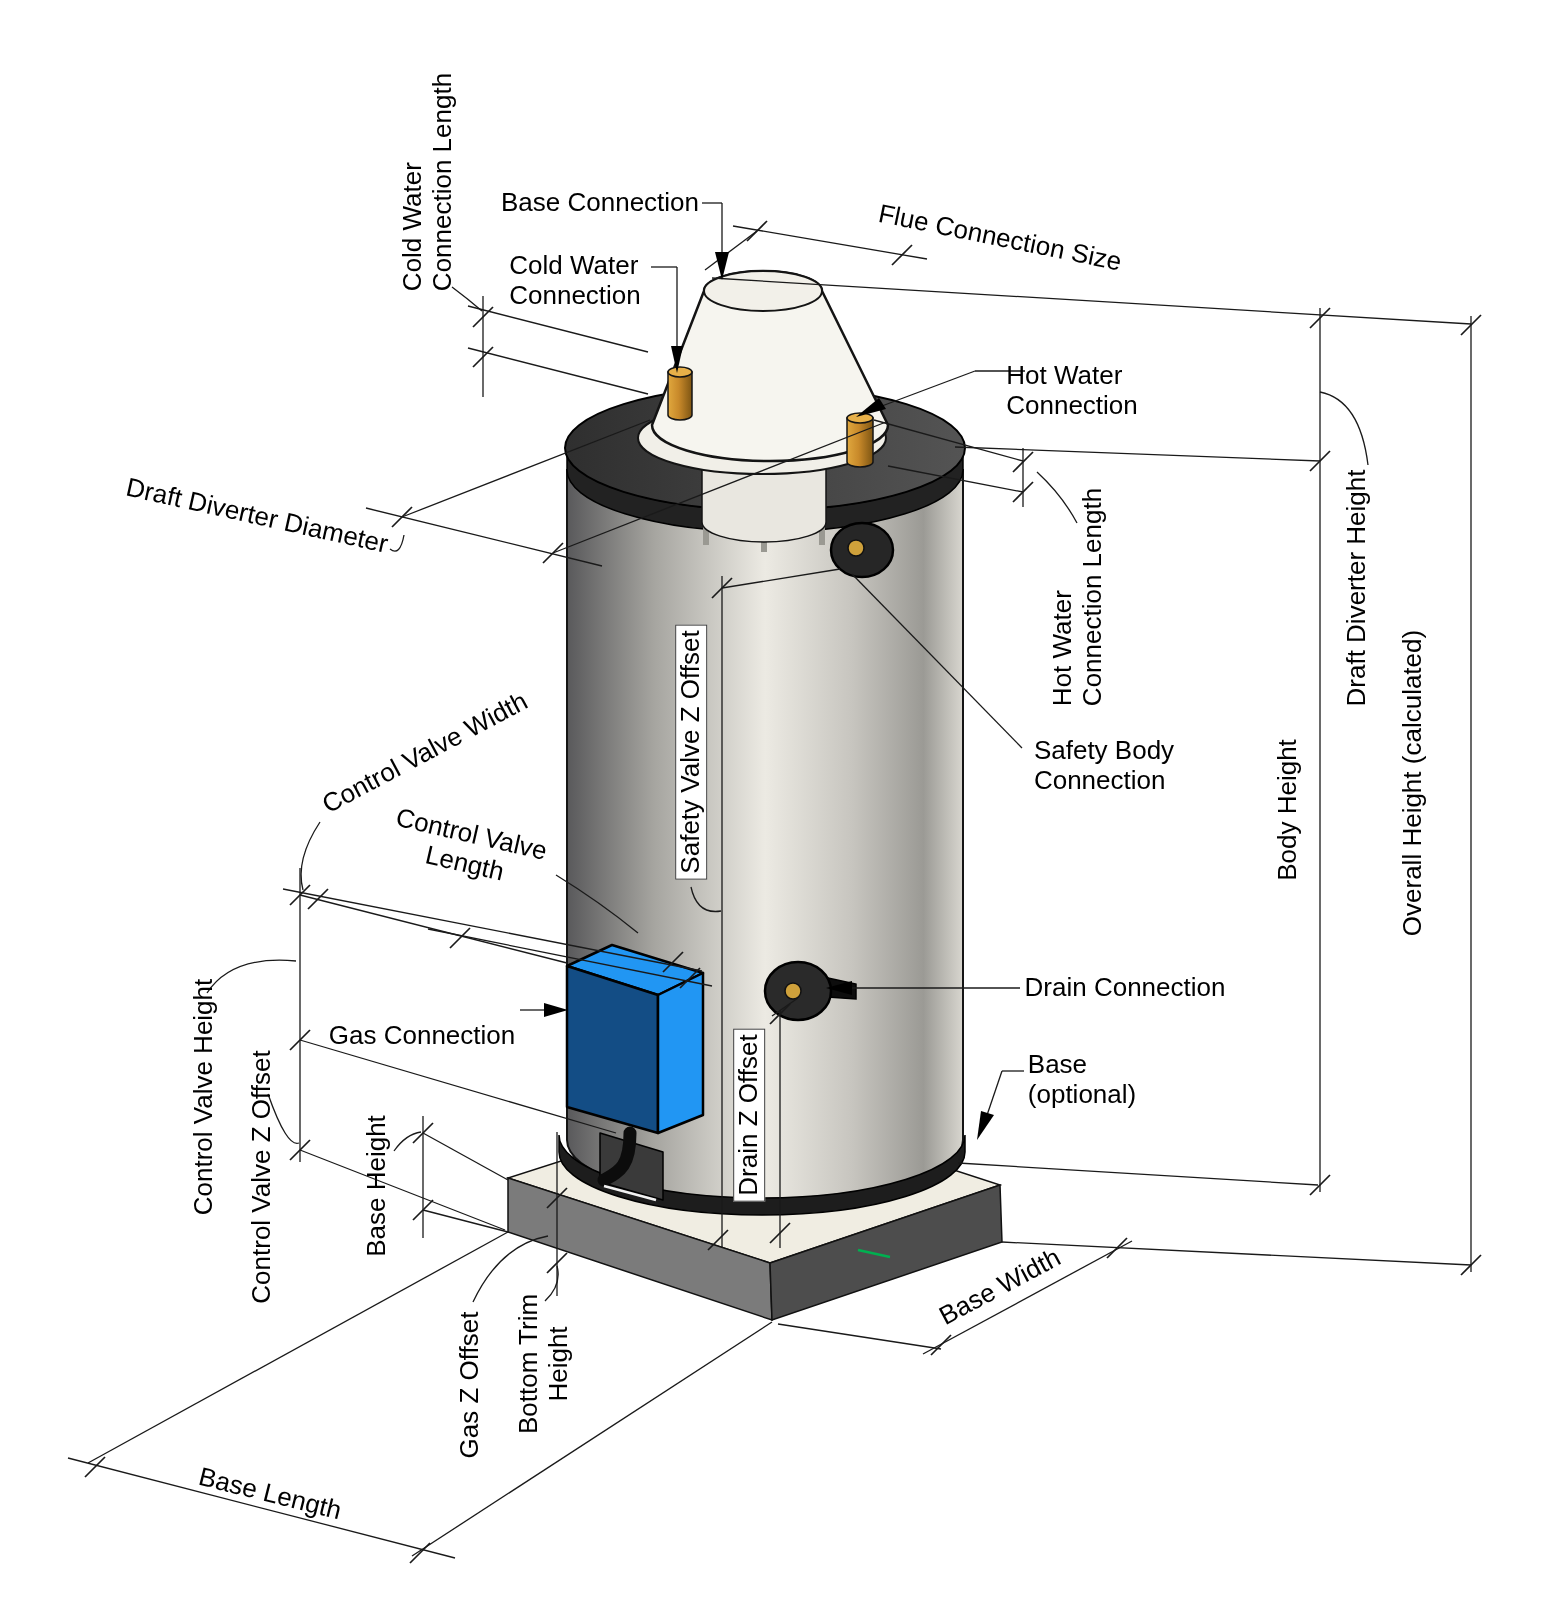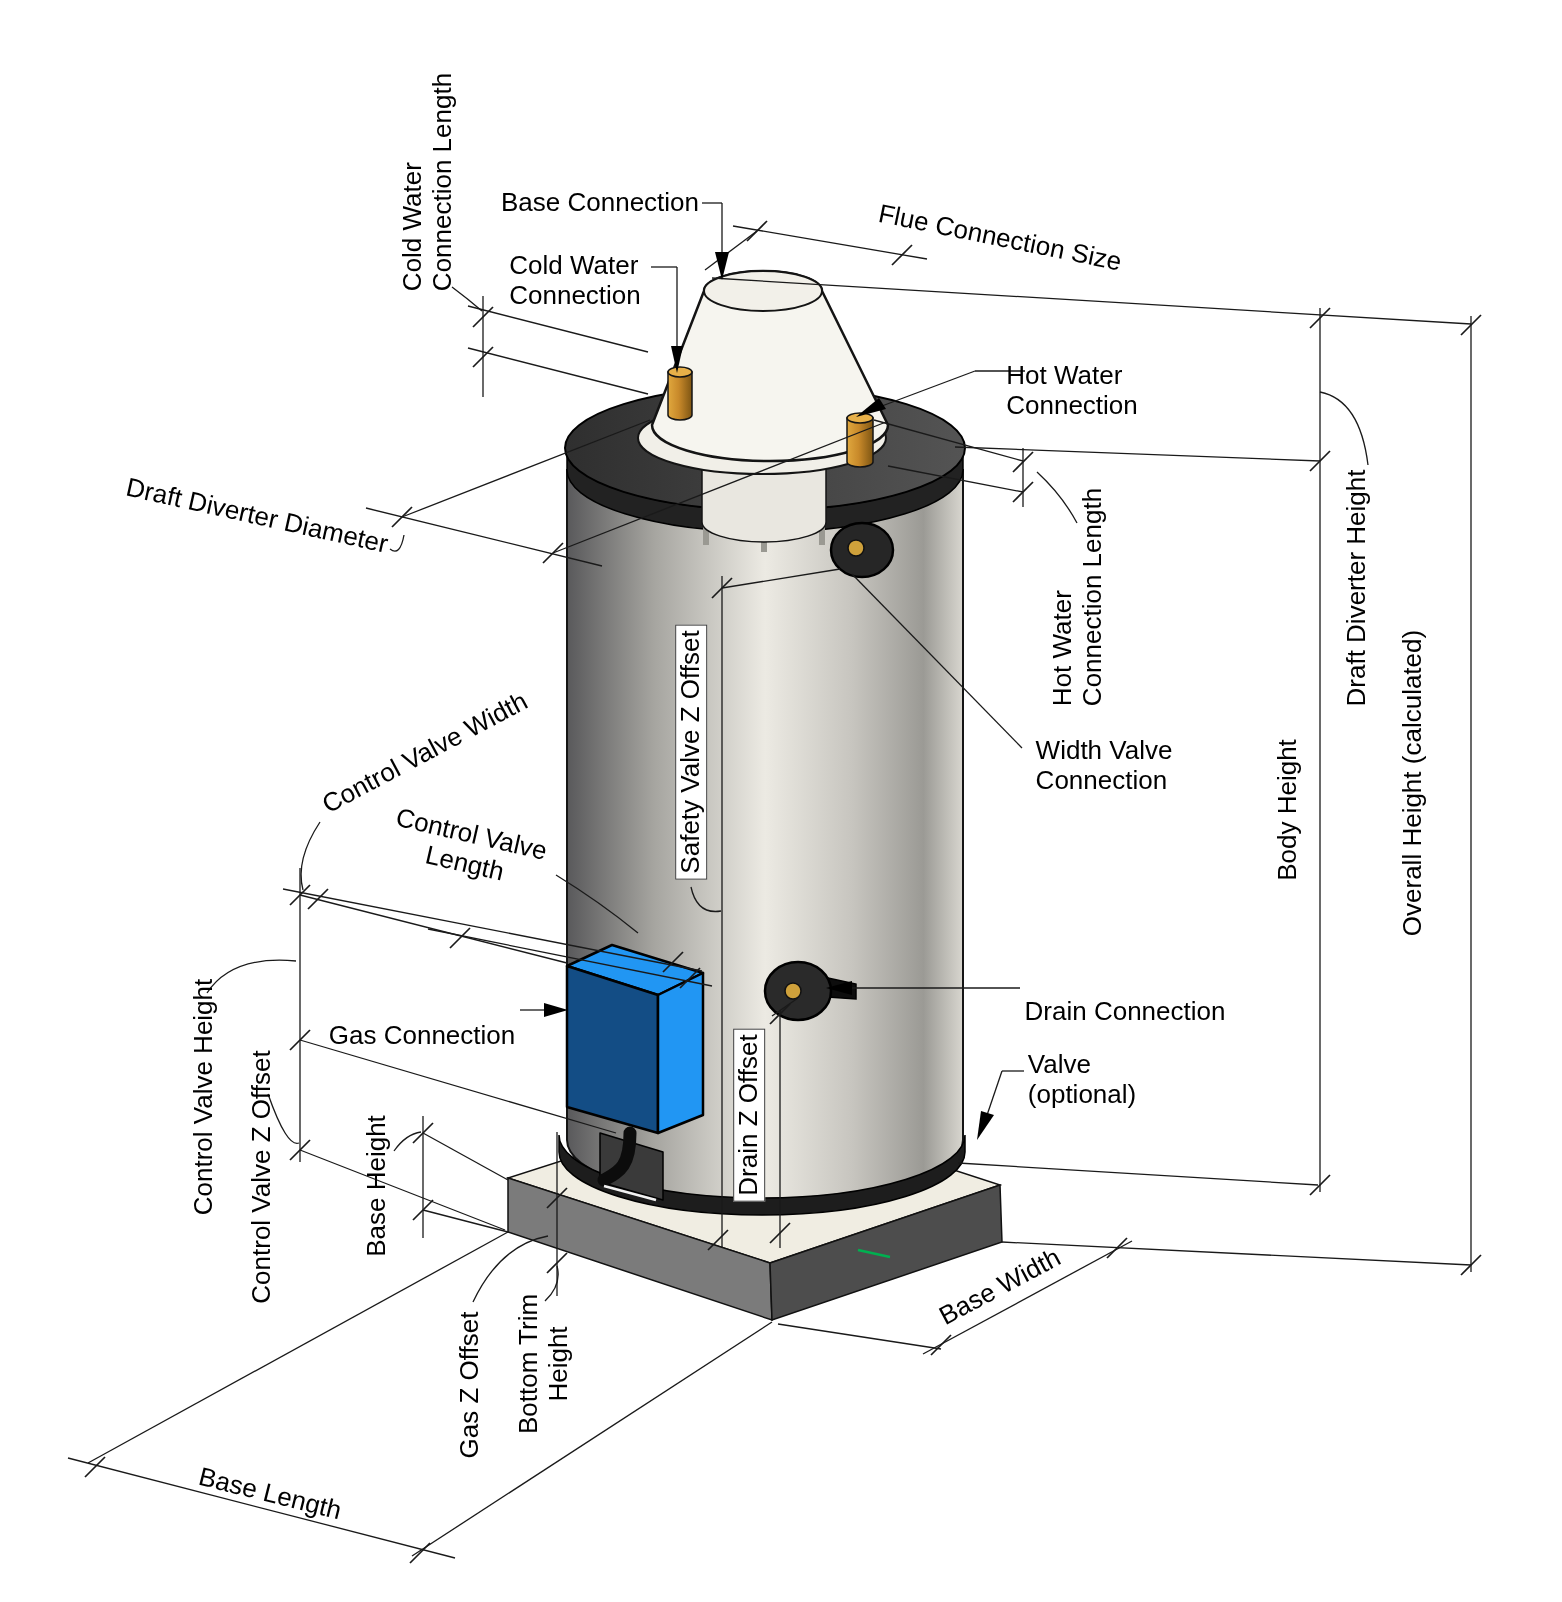--- a/index.html
+++ b/index.html
@@ -246,21 +246,21 @@
   </div>
 
   <div class="lbl" style="left:257px;top:516px;--r:12.5deg">Draft Diverter Diameter</div>
 
   <div class="lbl" style="left:1078px;top:597px;--r:-90deg">
     <span class="ln">Hot Water</span>
     <span class="ln">Connection Length</span>
   </div>
 
   <div class="lbl" style="left:1104px;top:766px">
-    <span class="ln">Width Valve</span>
+    <span class="ln">Safety Body</span>
     <span class="ln">Connection</span>
   </div>
 
   <div class="lbl" style="left:1288px;top:810px;--r:-90deg">Body Height</div>
 
   <div class="lbl" style="left:1357px;top:588px;--r:-90deg">Draft Diverter Height</div>
 
   <div class="lbl" style="left:1413px;top:783px;--r:-90deg">Overall Height (calculated)</div>
 
   <div class="lbl box" style="left:691px;top:752px;--r:-90deg">Safety Valve Z Offset</div>
@@ -287,19 +287,19 @@
   <div class="lbl ctr" style="left:544px;top:1364px;--r:-90deg">
     <span class="ln">Bottom Trim</span>
     <span class="ln">Height</span>
   </div>
 
   <div class="lbl" style="left:270px;top:1494px;--r:14deg">Base Length</div>
 
   <div class="lbl" style="left:1000px;top:1287px;--r:-28deg">Base Width</div>
 
   <div class="lbl" style="left:1082px;top:1080px">
-    <span class="ln">Valve</span>
+    <span class="ln">Base</span>
     <span class="ln">(optional)</span>
   </div>
 
-  <div class="lbl" style="left:1125px;top:1012px">Drain Connection</div>
+  <div class="lbl" style="left:1125px;top:988px">Drain Connection</div>
 
 </div>
 
 </body></html>

